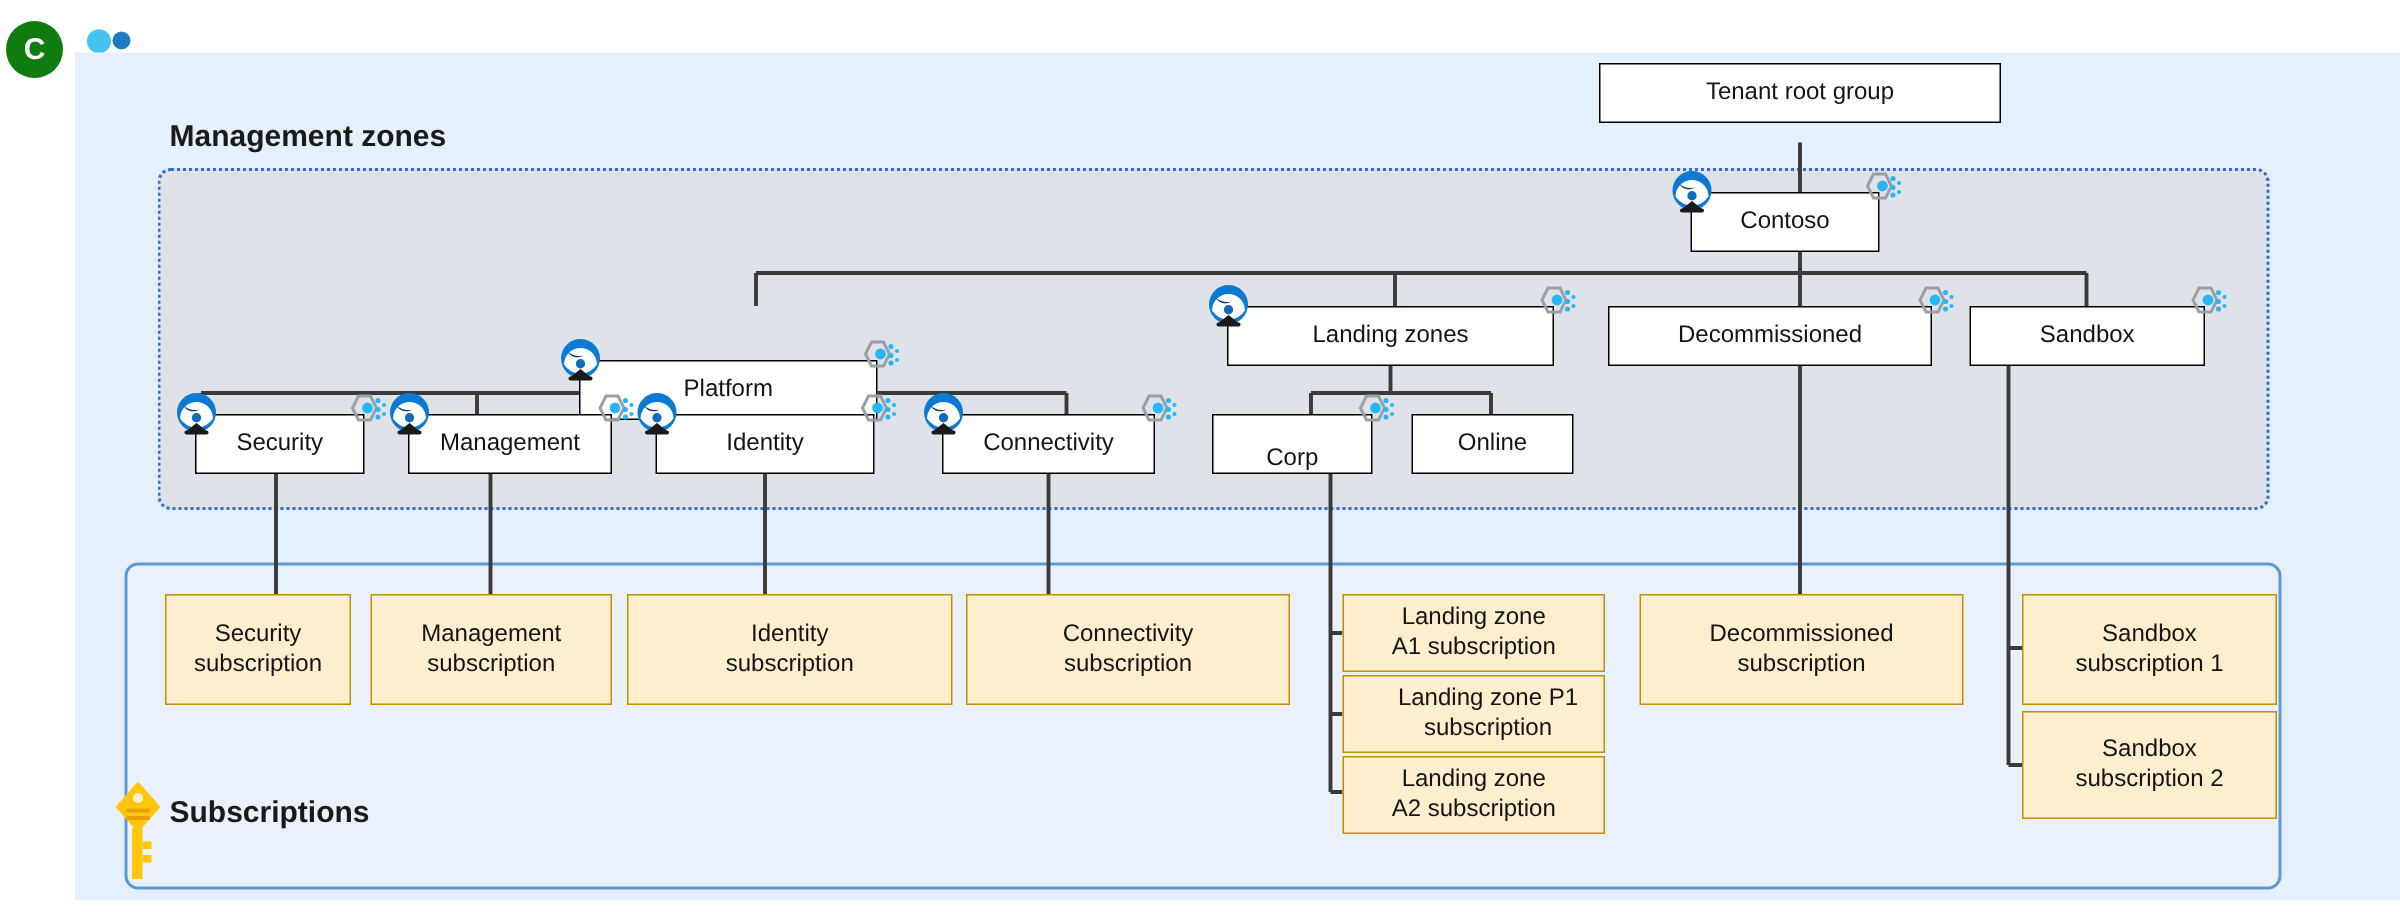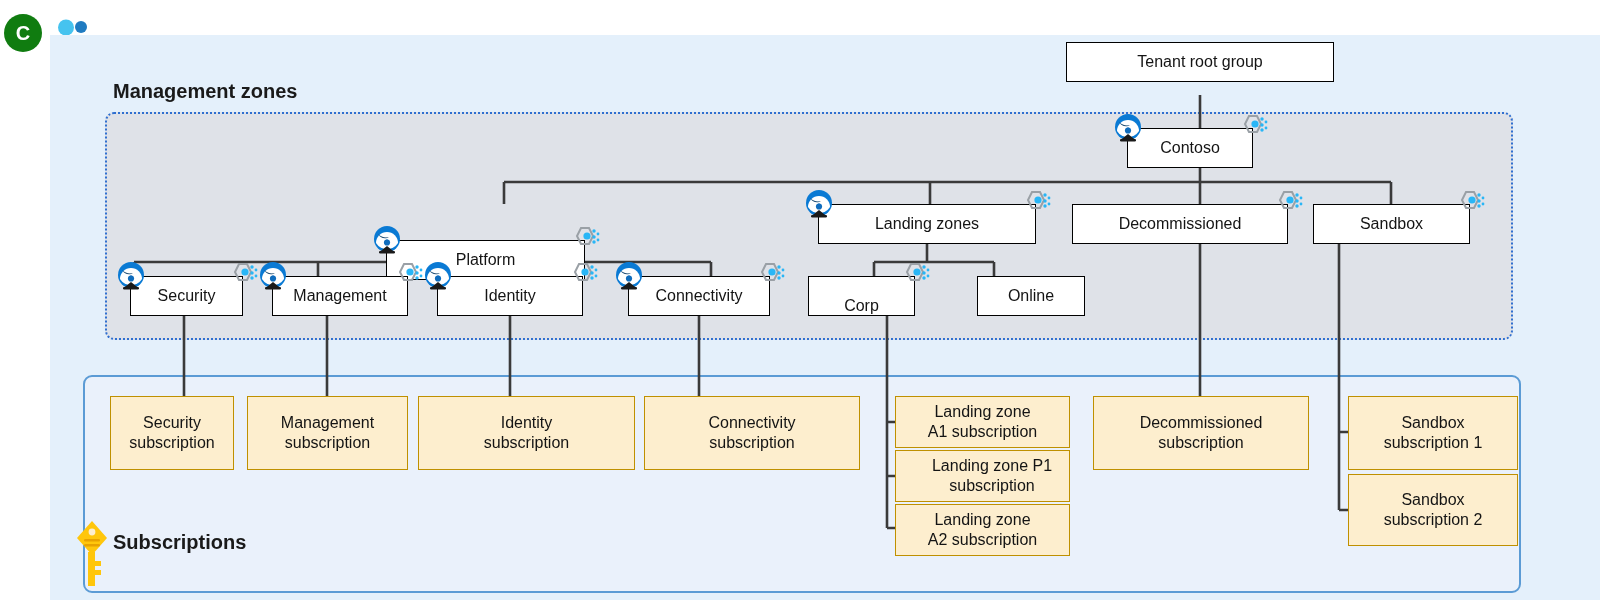--- a/index.html
+++ b/index.html
@@ -279,21 +279,21 @@
         <div class="badge-hex"><svg viewBox="0 0 32 32" width="32" height="32">
             <path d="M13 4 L21 4 L25 12 L21 20 L13 20 L9 12 Z" fill="none" stroke="#9aa0a6" stroke-width="2"></path>
             <circle cx="19" cy="12" r="3.6" fill="#29b6f6"></circle>
             <circle cx="26" cy="7" r="1.7" fill="#29b6f6"></circle>
             <circle cx="26" cy="13" r="1.7" fill="#29b6f6"></circle>
             <circle cx="26" cy="18" r="1.7" fill="#29b6f6"></circle>
             <circle cx="30" cy="10" r="1.4" fill="#29b6f6"></circle>
             <circle cx="30" cy="16" r="1.4" fill="#29b6f6"></circle>
           </svg></div>
       </div>
-      <div class="node mg-node" style="left: 941px; top: 276px; width: 108px; height: 40px; margin-left: 36px;">
+      <div class="node mg-node" style="left: 941px; top: 276px; width: 108px; height: 40px;">
         <span style="white-space: pre-line;">Online</span>
       </div>
       <div class="node sub-node" style="left: 110px; top: 396px; width: 124px; height: 74px;">
         <span style="white-space: pre-line;">Security
 subscription</span>
       </div>
       <div class="node sub-node" style="left: 247px; top: 396px; width: 161px; height: 74px;">
         <span style="white-space: pre-line;">Management
 subscription</span>
       </div>

